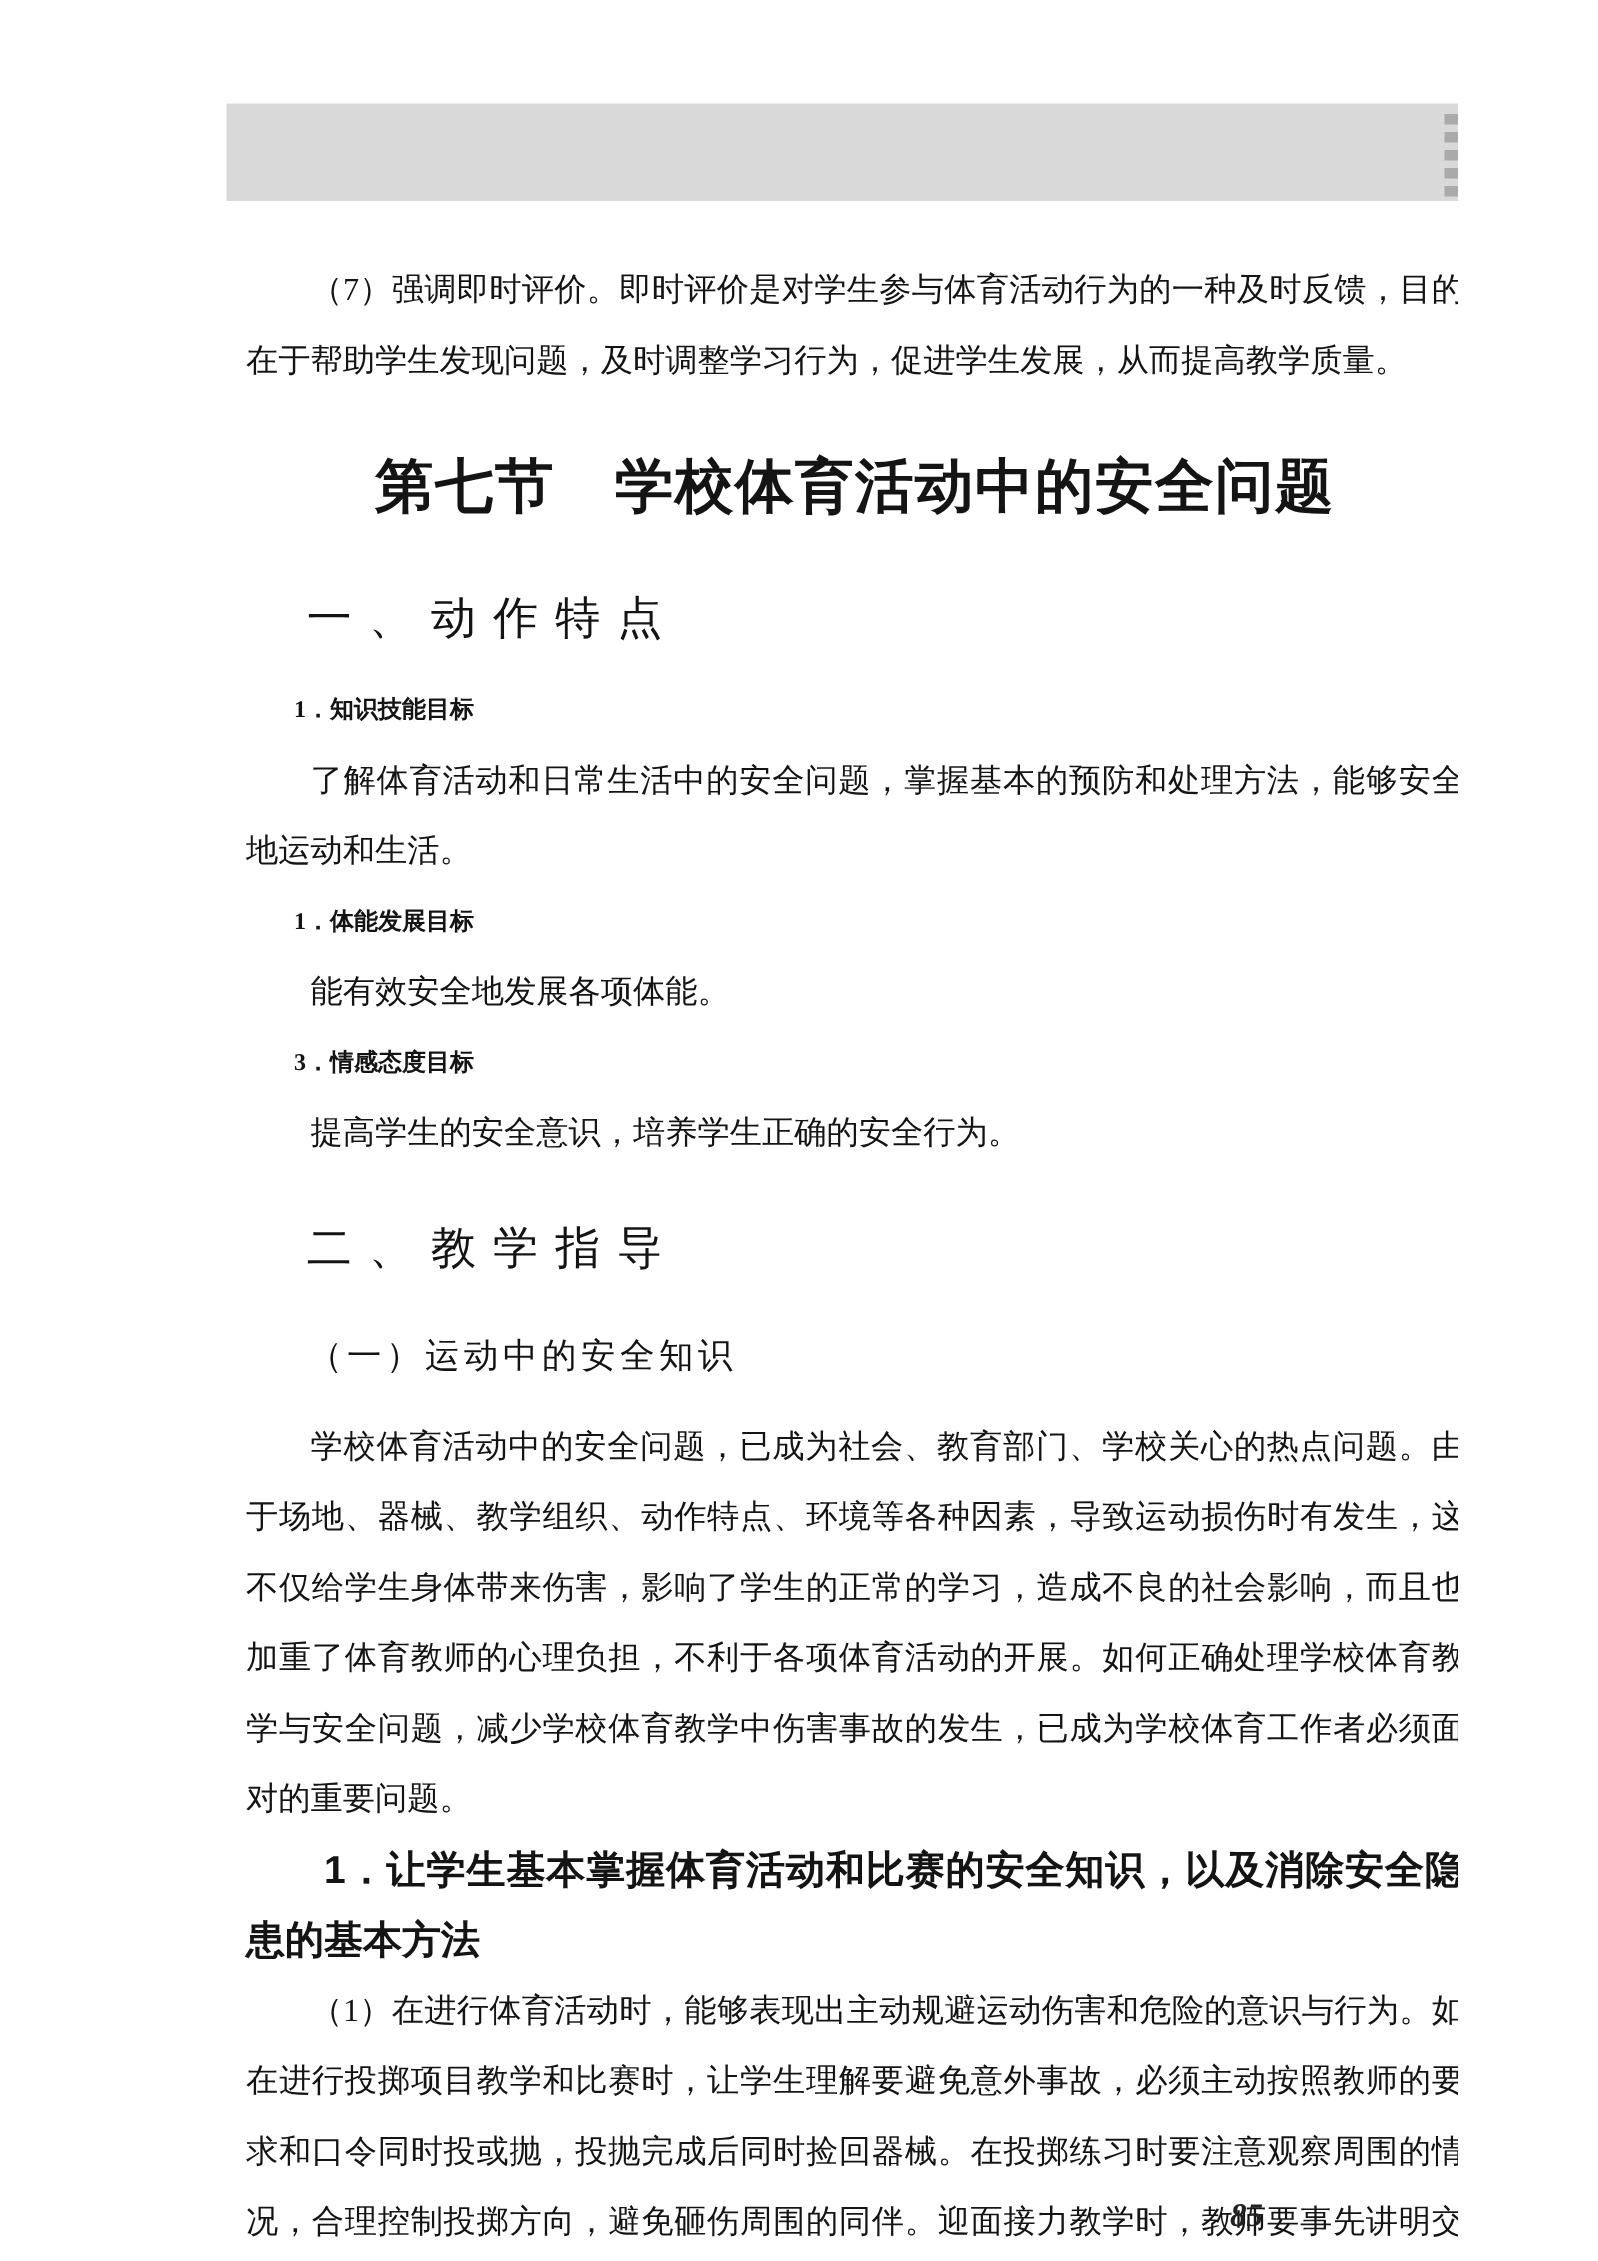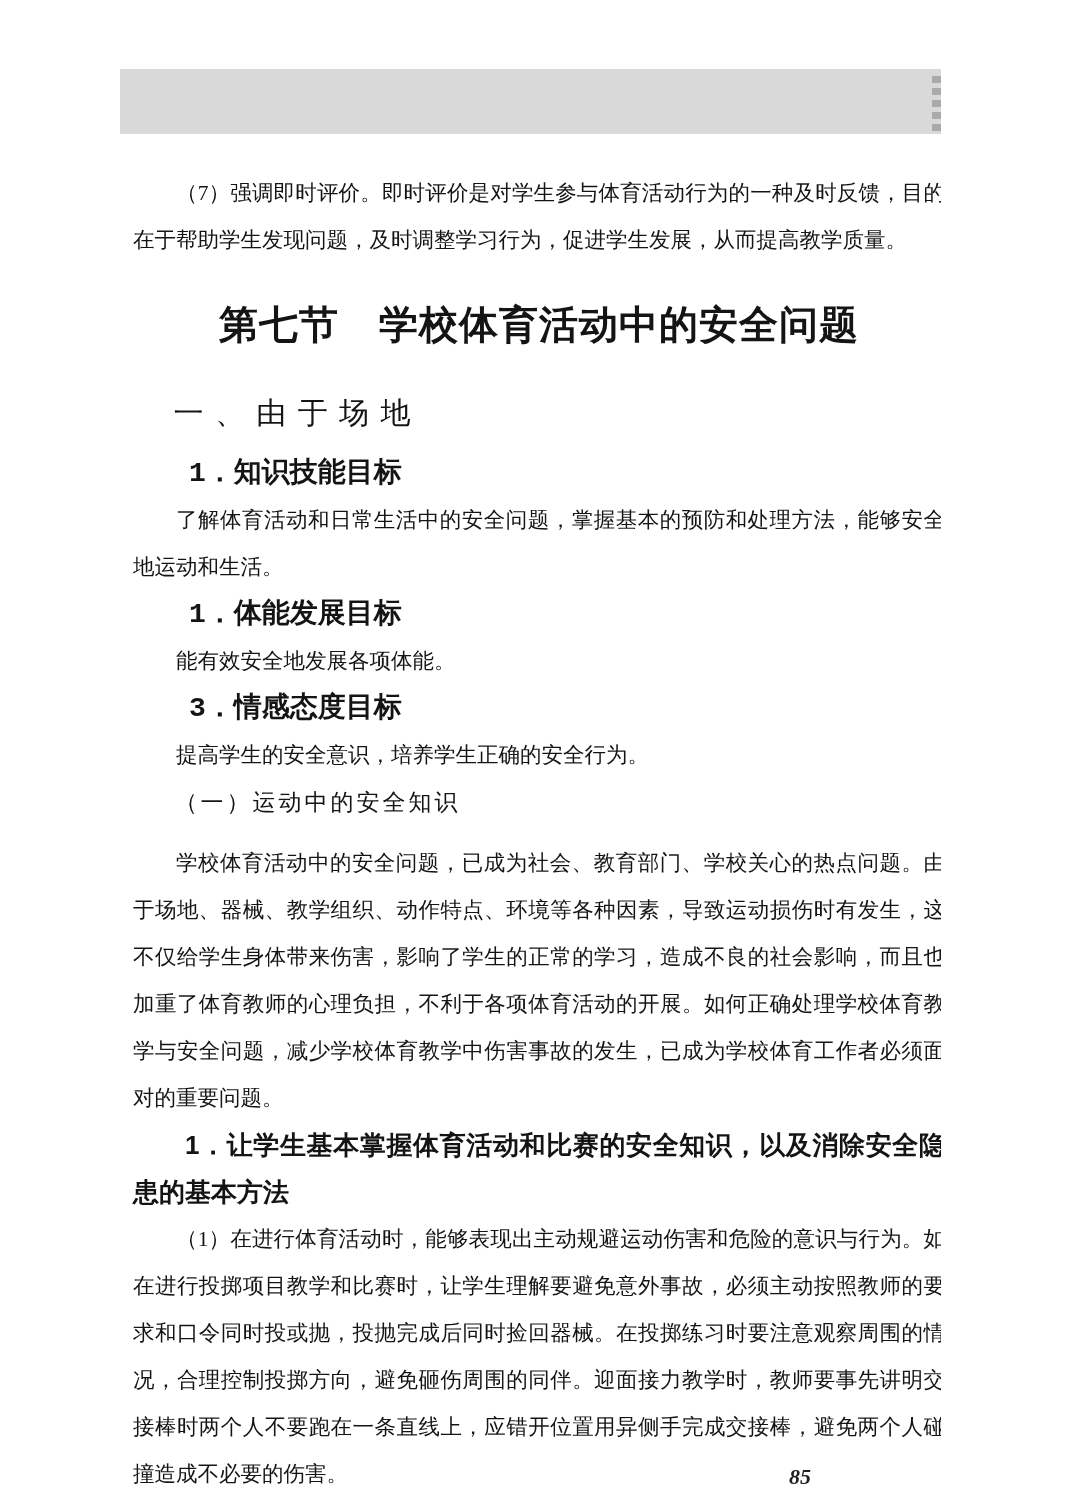--- a/index.html
+++ b/index.html
@@ -5,20 +5,21 @@
   * { margin: 0; padding: 0; box-sizing: border-box; }
   html, body { background: #ffffff; }
   .page {
     position: relative;
     width: 941px;
     height: 1507px;
     background: #ffffff;
     font-family: "Liberation Serif", serif;
     color: #141414;
     overflow: hidden;
+    margin-left: 31px;
   }
   .header-band {
     position: absolute;
     left: 120px;
     top: 69px;
     width: 826px;
     height: 65px;
     background: #d9d9d9;
   }
   .header-stripes {
@@ -59,23 +60,23 @@
     font-size: 30px;
     line-height: 1.3;
     letter-spacing: 0.38em;
     text-indent: 1.35em;
     font-weight: 500;
     margin: 24px 0 18px 0;
   }
   .sec-heading.second { margin-top: 34px; margin-bottom: 28px; }
 
   .goal-label {
-    font-family: Liberation Mono, monospace;
+    font-family: Liberation Serif, serif;
     font-weight: bold;
-    font-size: 28px;
+    font-size: 16px;
     text-indent: 2em;
     line-height: 47px;
   }
   .goal-text { text-indent: 2em; }
 
   .sub-heading {
     font-size: 23px;
     letter-spacing: 3px;
     text-indent: 1.8em;
     line-height: 47px;
@@ -114,37 +115,38 @@
     <div class="stripe"></div>
     <div class="stripe"></div>
   </div>
 
   <div class="content">
 
     <div class="para">（7）强调即时评价。即时评价是对学生参与体育活动行为的一种及时反馈，目的在于帮助学生发现问题，及时调整学习行为，促进学生发展，从而提高教学质量。</div>
 
     <div class="chapter-title">第七节　学校体育活动中的安全问题</div>
 
-    <div class="sec-heading">一、由于场地</div>
+    <div class="sec-heading">一、动作特点</div>
 
     <div class="goal-item">
       <div class="goal-label">1．知识技能目标</div>
       <div class="goal-text">了解体育活动和日常生活中的安全问题，掌握基本的预防和处理方法，能够安全地运动和生活。</div>
     </div>
 
     <div class="goal-item">
       <div class="goal-label">1．体能发展目标</div>
       <div class="goal-text">能有效安全地发展各项体能。</div>
     </div>
 
     <div class="goal-item">
       <div class="goal-label">3．情感态度目标</div>
       <div class="goal-text">提高学生的安全意识，培养学生正确的安全行为。</div>
     </div>
 
+    <div class="sec-heading second">二、教学指导</div>
 
     <div class="sub-heading">（一）运动中的安全知识</div>
 
     <div class="para">学校体育活动中的安全问题，已成为社会、教育部门、学校关心的热点问题。由于场地、器械、教学组织、动作特点、环境等各种因素，导致运动损伤时有发生，这不仅给学生身体带来伤害，影响了学生的正常的学习，造成不良的社会影响，而且也加重了体育教师的心理负担，不利于各项体育活动的开展。如何正确处理学校体育教学与安全问题，减少学校体育教学中伤害事故的发生，已成为学校体育工作者必须面对的重要问题。</div>
 
     <div class="bold-point">1．让学生基本掌握体育活动和比赛的安全知识，以及消除安全隐患的基本方法</div>
 
     <div class="para">（1）在进行体育活动时，能够表现出主动规避运动伤害和危险的意识与行为。如在进行投掷项目教学和比赛时，让学生理解要避免意外事故，必须主动按照教师的要求和口令同时投或抛，投抛完成后同时捡回器械。在投掷练习时要注意观察周围的情况，合理控制投掷方向，避免砸伤周围的同伴。迎面接力教学时，教师要事先讲明交接棒时两个人不要跑在一条直线上，应错开位置用异侧手完成交接棒，避免两个人碰撞造成不必要的伤害。</div>
 
   </div>

